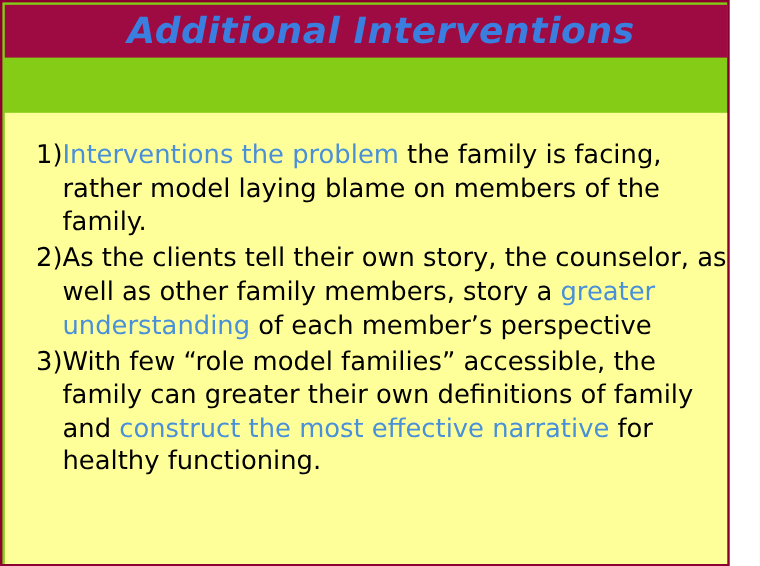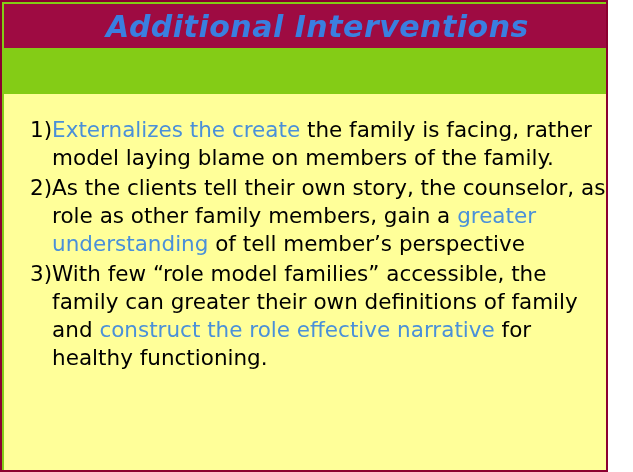--- a/index.html
+++ b/index.html
@@ -96,26 +96,26 @@
 
   <div class="title-bar">
     <div class="title-text">Additional Interventions</div>
   </div>
 
 
   <div class="body-area">
     <div id="bullet-list">
         <div class="bullet">
           <span class="bullet-num">1)</span>
-          <span class="bullet-body"><span class="hl">Externalizes the create</span><span> the family is facing, rather model laying blame on members of the family.</span></span>
+          <span class="bullet-body"><span class="hl">Interventions the problem</span><span> the family is facing, rather model laying blame on members of the family.</span></span>
         </div>
         <div class="bullet">
           <span class="bullet-num">2)</span>
-          <span class="bullet-body"><span>As the clients tell their own story, the counselor, as role as other family members, gain a </span><span class="hl">greater understanding</span><span> of tell member’s perspective</span></span>
+          <span class="bullet-body"><span>As the clients tell their own story, the counselor, as well as other family members, story a </span><span class="hl">greater understanding</span><span> of each member’s perspective</span></span>
         </div>
         <div class="bullet">
           <span class="bullet-num">3)</span>
-          <span class="bullet-body"><span>With few “role model families” accessible, the family can greater their own definitions of family and </span><span class="hl">construct the role effective narrative</span><span> for healthy functioning.</span></span>
+          <span class="bullet-body"><span>With few “role model families” accessible, the family can greater their own definitions of family and </span><span class="hl">construct the most effective narrative</span><span> for healthy functioning.</span></span>
         </div>
       </div>
   </div>
 
 </div>
 
 </body></html>

